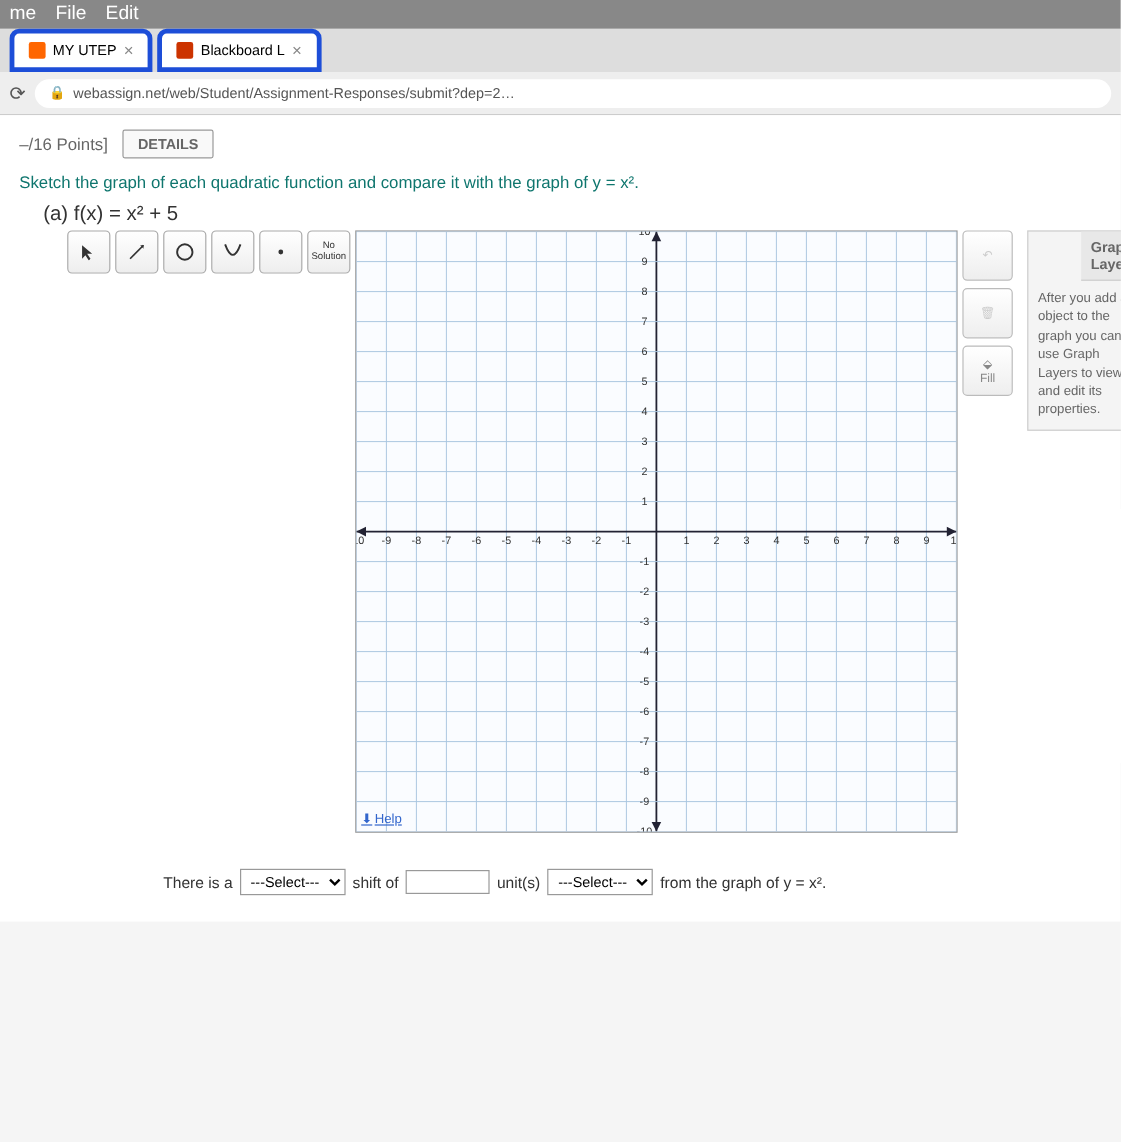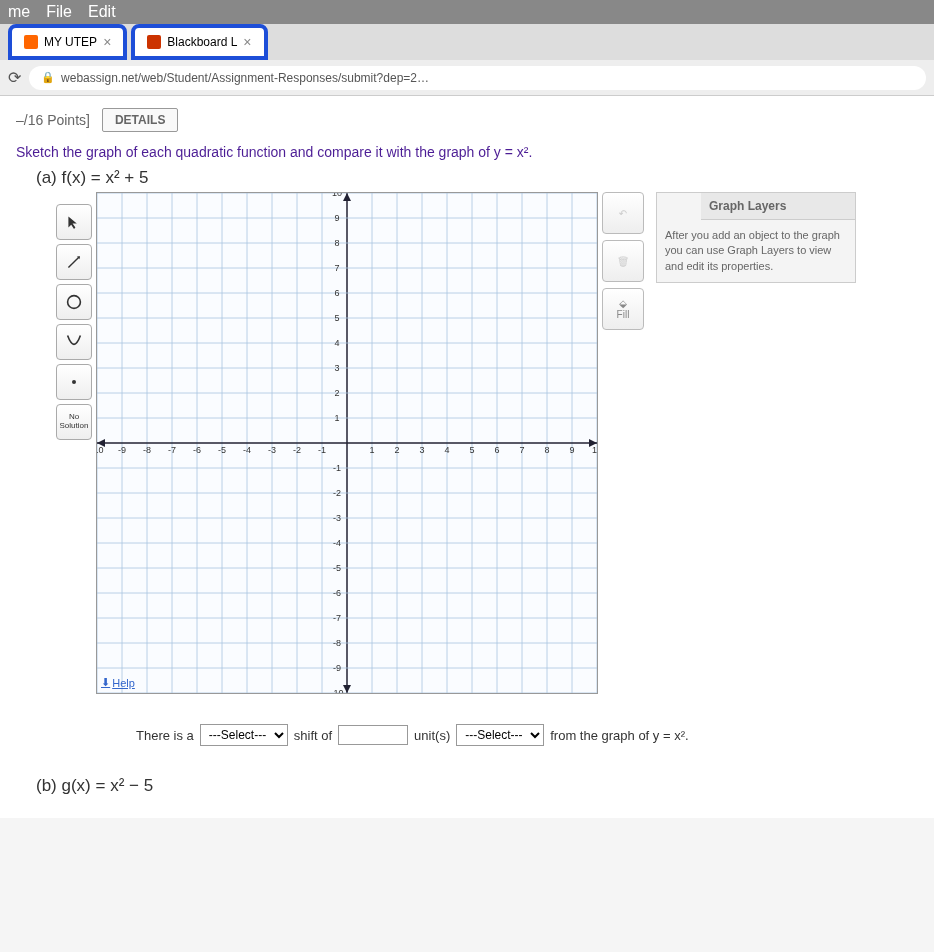--- a/index.html
+++ b/index.html
@@ -82,38 +82,37 @@
   border: 1px solid #999;
   background: #f9f9f9;
   padding: 4px 12px;
   font-size: 12px;
   font-weight: bold;
   color: #666;
   border-radius: 2px;
 }
 .prompt {
   font-size: 14px;
-  color: #4c1d95;
+  color: #0f766e;
   margin-bottom: 8px;
 }
 .part {
   margin-bottom: 10px;
 }
 .part-label { font-size: 17px; color: #333; margin-bottom: 4px; padding-left: 20px; }
 .graph-area {
   display: flex;
   gap: 4px;
   align-items: flex-start;
   margin-left: 40px;
 }
 .toolbar {
   display: flex;
-  flex-direction: column;
+  flex-direction: row;
   gap: 4px;
-  margin-top: 12px;
 }
 .tool {
   width: 36px;
   height: 36px;
   border: 1px solid #aaa;
   background: linear-gradient(#fff,#eee);
   border-radius: 4px;
   display: flex;
   align-items: center;
   justify-content: center;
@@ -422,17 +421,14 @@
       <span>shift of</span>
       <input type="text" style="">
       <span>unit(s)</span>
       <select>
         <option>---Select---</option>
       </select>
       <span>from the graph of y = x².</span>
     </div>
   </div>
 
-  <div class="part" style="margin-top:30px">
-    <div class="part-label">(b)   g(x) = x² − 5</div>
-  </div>
 
 </div>
 
 </body></html>

